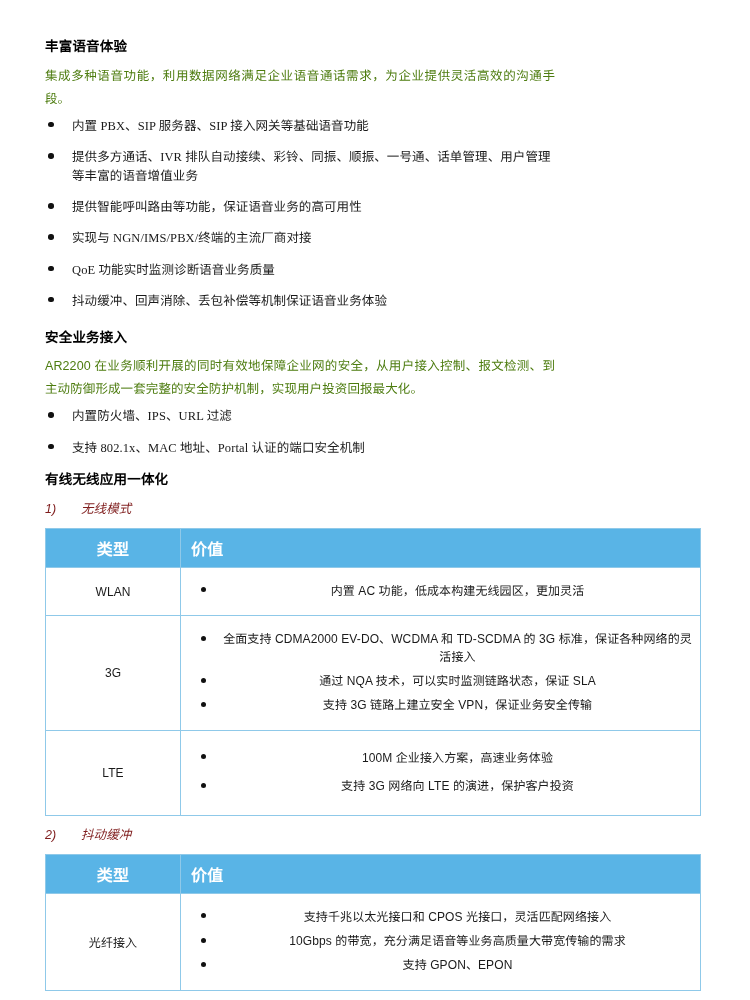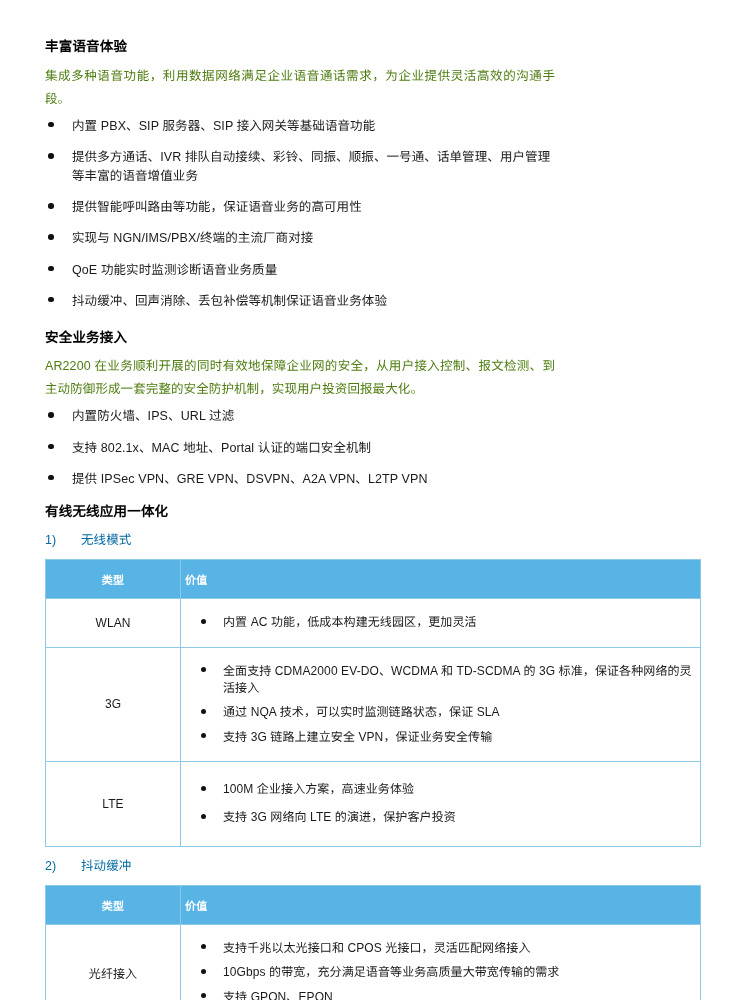--- a/index.html
+++ b/index.html
@@ -51,84 +51,87 @@
     padding: 0;
   }
   .blist li {
     position: relative;
     font-size: 12.5px;
     line-height: 1.5;
     padding: 0 0 0 27px;
     margin: 0 0 12.5px 0;
     letter-spacing: 0.1px;
     color: #1a1a1a;
+    font-family: Liberation Serif, serif;
   }
   .blist li .dot {
     position: absolute;
     left: 3px;
     top: 5px;
     width: 5.5px;
     height: 5.5px;
     border-radius: 50%;
     background: #111111;
     display: block;
   }
 
   
   .numitem {
     font-size: 12.5px;
     margin: 0 0 11px 0;
-    color: #0369a1;
-    letter-spacing: 0.1px;
+    color: #7f1d1d;
+    letter-spacing: 0.1px;
+    font-style: italic;
   }
   .numitem .num {
     display: inline-block;
     width: 36px;
   }
 
   
   .tbl {
     width: 655px;
     border-collapse: collapse;
     table-layout: fixed;
     margin: 0 0 6px 0;
     border: 1px solid #8fc9e9;
   }
   .tbl col.c1 { width: 135px; }
   .tbl col.c2 { width: 520px; }
   .tbl thead th {
     background: #59b4e6;
     color: #ffffff;
-    font-size: 11px;
+    font-size: 16px;
     font-weight: bold;
     height: 38px;
     padding: 0 0 0 0;
     border: 1px solid #8fc9e9;
     letter-spacing: 0.3px;
   }
   .tbl thead th.h1 { text-align: center; }
-  .tbl thead th.h2 { text-align: left; padding-left: 4px; }
+  .tbl thead th.h2 { text-align: left; padding-left: 10px; }
   .tbl td {
     border: 1px solid #8fc9e9;
     font-size: 12px;
     color: #1a1a1a;
     vertical-align: middle;
     letter-spacing: 0.1px;
   }
   .tbl td.type {
     text-align: center;
     padding: 6px 4px;
   }
   .tbl td.val {
     padding: 8px 8px 8px 10px;
   }
   .tbl td.val ul {
     list-style: none;
     margin: 0;
     padding: 0;
+    text-align: center;
   }
   .tbl td.val ul li {
     position: relative;
     padding: 0 0 0 32px;
     margin: 7px 0;
     line-height: 1.45;
     font-size: 12px;
   }
   .tbl td.val ul li .dot {
     position: absolute;
@@ -155,21 +158,20 @@
     <li><span class="dot"></span><span>实现与 NGN/IMS/PBX/终端的主流厂商对接</span></li>
     <li><span class="dot"></span><span>QoE 功能实时监测诊断语音业务质量</span></li>
     <li><span class="dot"></span><span>抖动缓冲、回声消除、丢包补偿等机制保证语音业务体验</span></li>
   </ul>
 
   <h2 class="sec-heading gap-top">安全业务接入</h2>
   <p class="intro">AR2200 在业务顺利开展的同时有效地保障企业网的安全，从用户接入控制、报文检测、到主动防御形成一套完整的安全防护机制，实现用户投资回报最大化。</p>
   <ul class="blist">
     <li><span class="dot"></span><span>内置防火墙、IPS、URL 过滤</span></li>
     <li><span class="dot"></span><span>支持 802.1x、MAC 地址、Portal 认证的端口安全机制</span></li>
-    <li><span class="dot"></span><span>提供 IPSec VPN、GRE VPN、DSVPN、A2A VPN、L2TP VPN</span></li>
   </ul>
 
   <h2 class="sec-heading" style="margin-top:14px">有线无线应用一体化</h2>
 
   <div class="numitem">
     <span class="num">1)</span><span>无线模式</span>
   </div>
 
   <table class="tbl">
     <colgroup>

